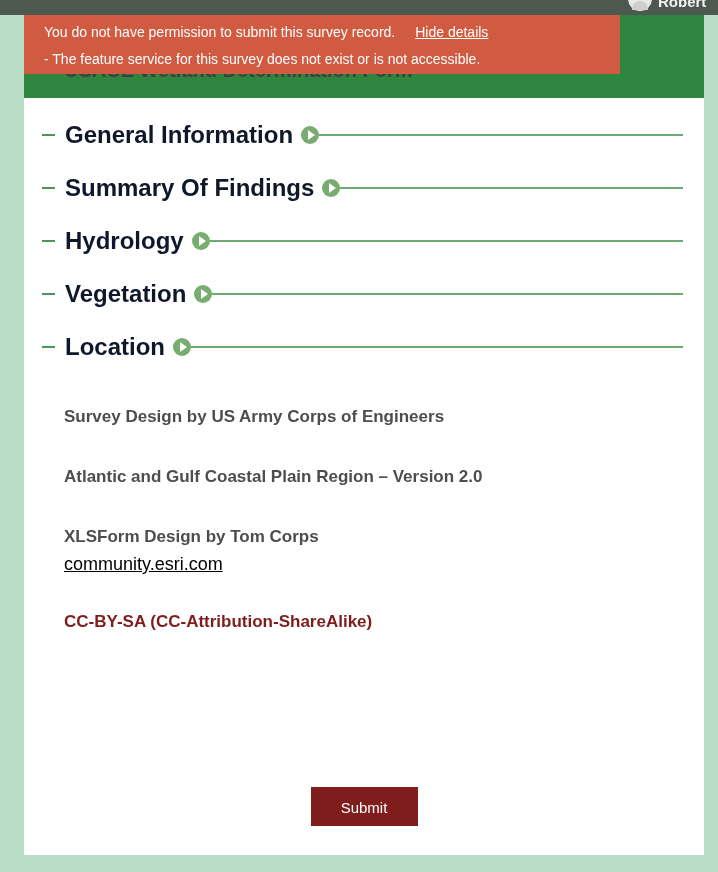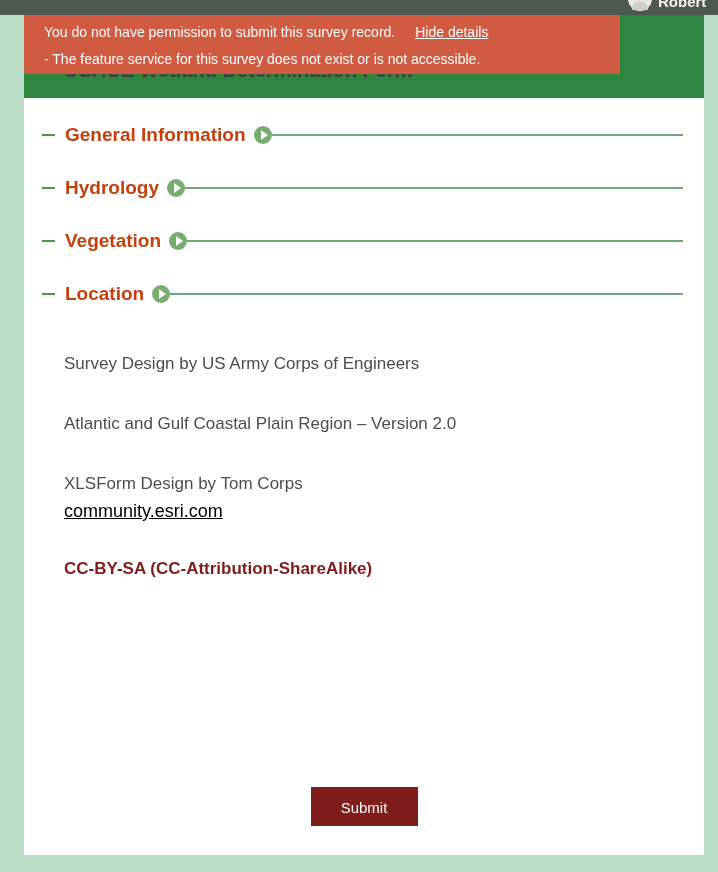--- a/index.html
+++ b/index.html
@@ -62,42 +62,42 @@
   
   .sections{padding-top:10px;}
   .sec-row{
     height:53px;display:flex;align-items:center;
     padding-left:18px;cursor:pointer;
   }
   .minus{
     width:13px;height:2px;background:#4a9852;margin-right:10px;flex:0 0 auto;
   }
   .sec-label{
-    font-size:19px;font-weight:600;color:#c2410c;white-space:nowrap;
+    font-size:24px;font-weight:600;color:#0f172a;white-space:nowrap;
   }
   .play-circle{
     width:18px;height:18px;border-radius:50%;
     background:#79ac71;margin-left:8px;flex:0 0 auto;
     position:relative;
   }
   .play-circle .tri{
     position:absolute;left:7px;top:4px;
     width:0;height:0;
     border-left:7px solid #ffffff;
     border-top:5px solid transparent;
     border-bottom:5px solid transparent;
   }
   .sec-line{
     flex:1 1 auto;height:2px;background:#6ea873;margin-right:21px;
   }
 
   
   .credits{margin:33px 0 0 40px;color:#4d4d4d;}
   .credit-line{
-    font-size:17px;font-weight:400;line-height:22px;margin-bottom:38px;
+    font-size:17px;font-weight:700;line-height:22px;margin-bottom:38px;
     white-space:nowrap;
   }
   .credit-line.tight{margin-bottom:6px;}
   .esri-link{
     display:inline-block;
     font-size:18px;color:#000000;text-decoration:underline;
     margin-bottom:37px;cursor:pointer;
   }
   .license-line{
     font-size:17px;font-weight:600;color:#7f1d1d;white-space:nowrap;
@@ -126,20 +126,28 @@
 
 <div class="card">
   <div class="card-header">
     <div class="card-title">USACE Wetland Determination Form</div>
   </div>
 
   <div class="sections">
     <div class="sec-row">
       <span class="minus"></span>
       <span class="sec-label">General Information</span>
+      <span class="play-circle">
+          <span class="tri"></span>
+        </span>
+      <span class="sec-line"></span>
+    </div>
+    <div class="sec-row">
+      <span class="minus"></span>
+      <span class="sec-label">Summary Of Findings</span>
       <span class="play-circle">
           <span class="tri"></span>
         </span>
       <span class="sec-line"></span>
     </div>
     <div class="sec-row">
       <span class="minus"></span>
       <span class="sec-label">Hydrology</span>
       <span class="play-circle">
           <span class="tri"></span>

